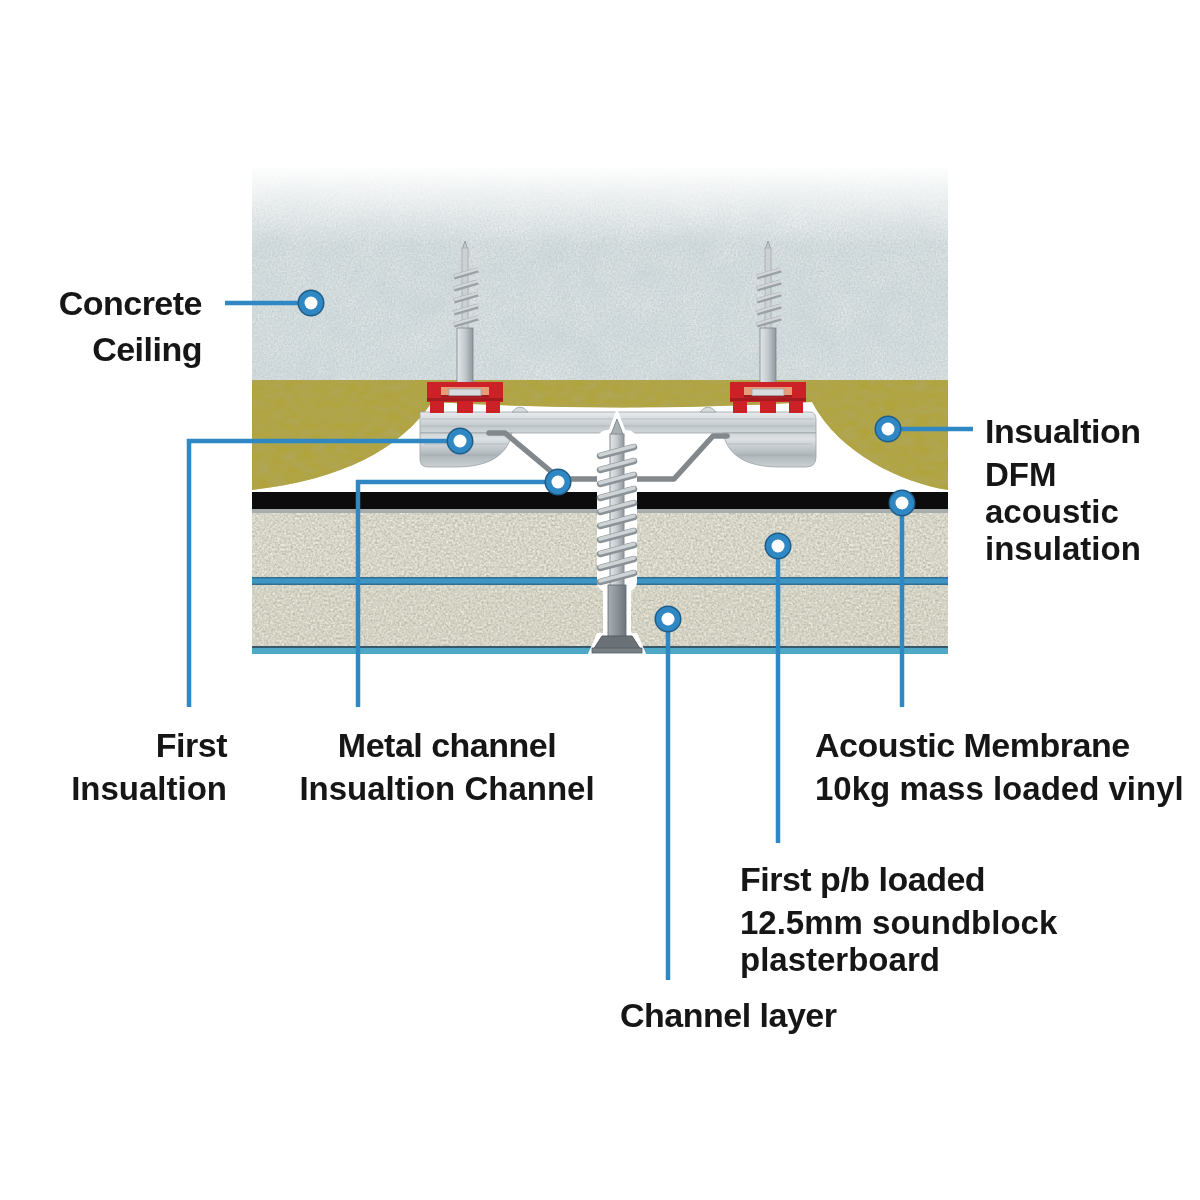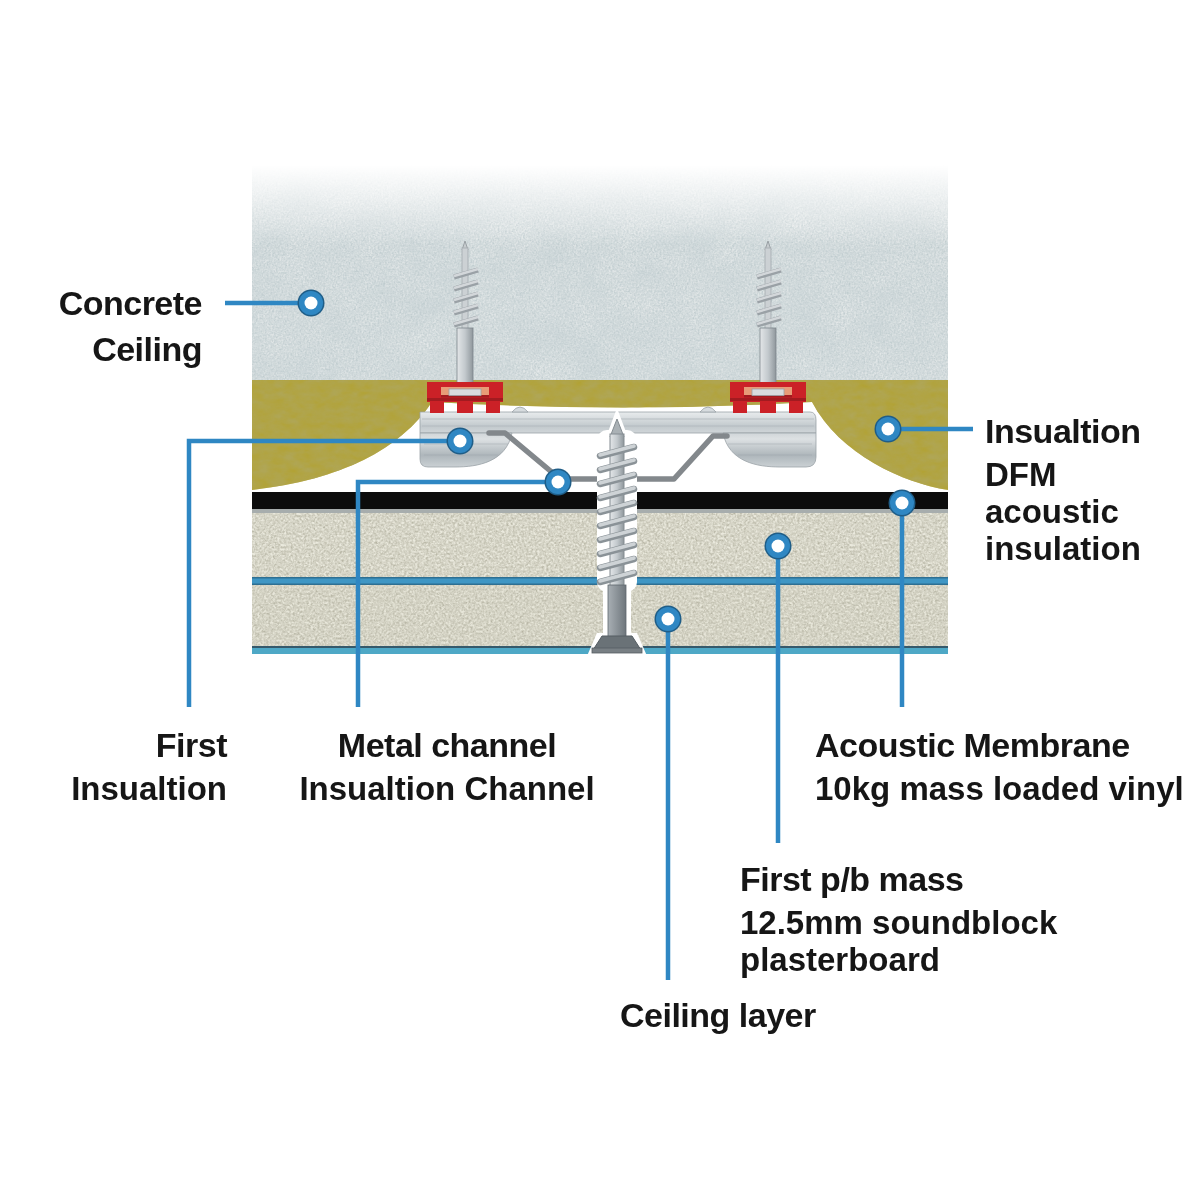--- a/index.html
+++ b/index.html
@@ -252,21 +252,21 @@
   <div class="t">Insualtion</div>
   <div class="s">DFM acoustic insulation</div>
 </div>
 
 <div class="label" style="left:815px;top:722px;width:400px;">
   <div class="t">Acoustic Membrane</div>
   <div class="s">10kg mass loaded vinyl</div>
 </div>
 
 <div class="label" style="left:740px;top:856px;width:440px;">
-  <div class="t">First p/b mass</div>
+  <div class="t">First p/b loaded</div>
   <div class="s">12.5mm soundblock plasterboard</div>
 </div>
 
 <div class="label" style="left:620px;top:992px;width:440px;">
-  <div class="t">Ceiling layer</div>
+  <div class="t">Channel layer</div>
 </div>
 
 </div>
 
 </body></html>

